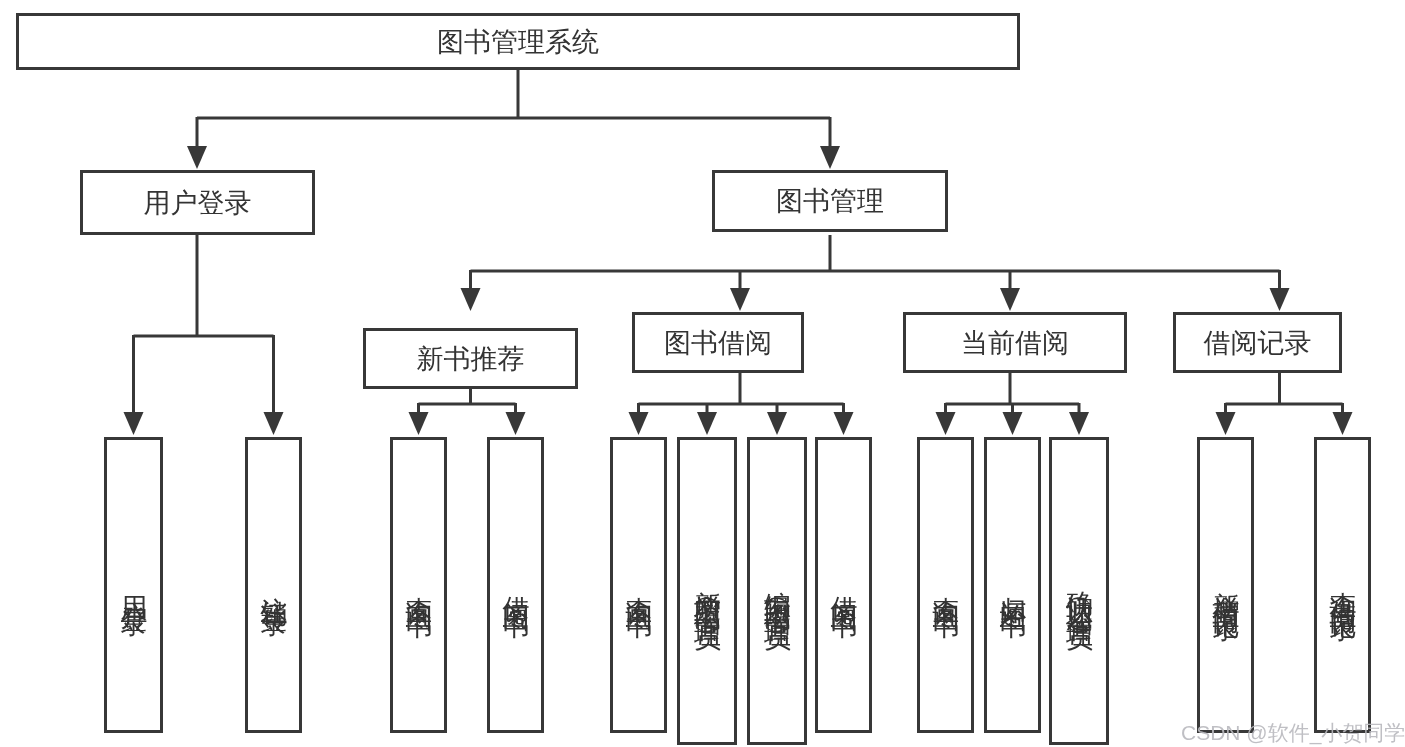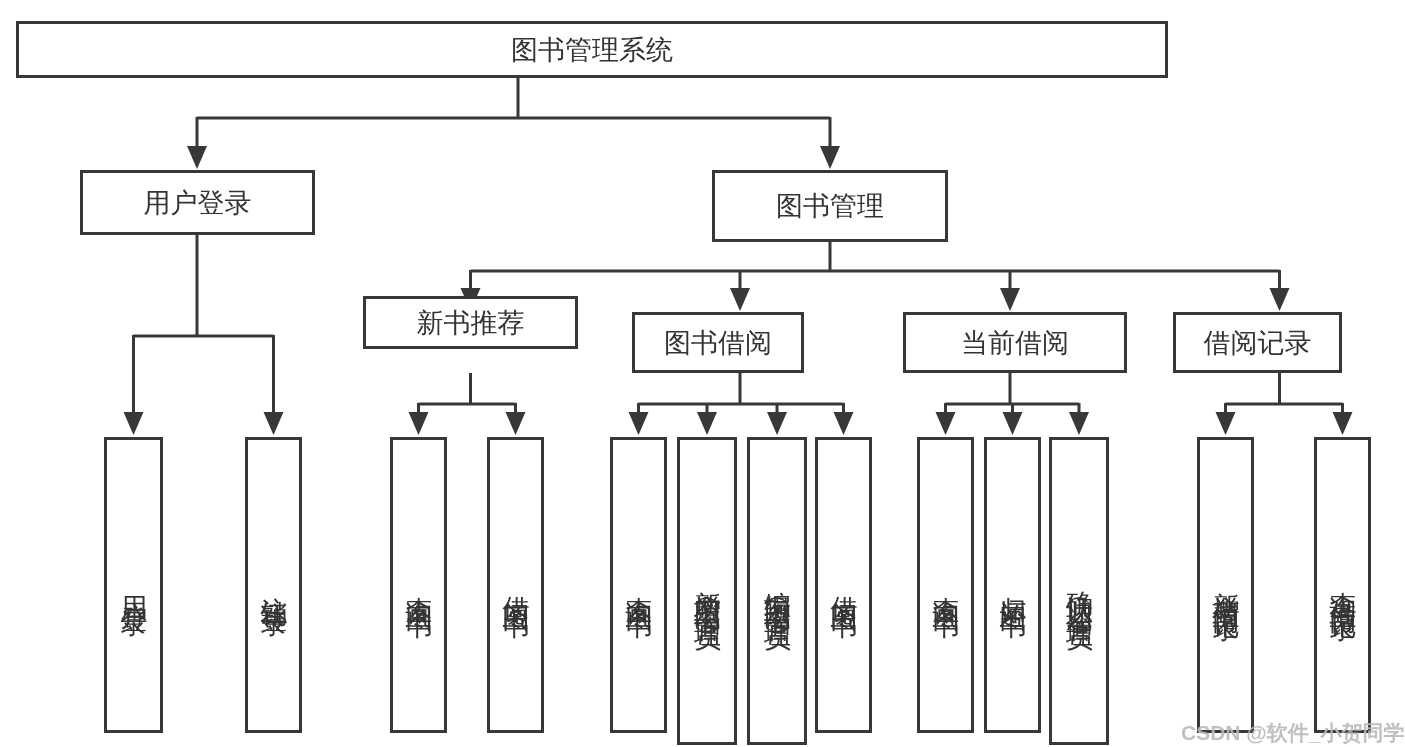--- a/index.html
+++ b/index.html
@@ -39,21 +39,20 @@
     white-space:nowrap;
   }
   .watermark{
     position:absolute;
     left:1181px;top:719px;
     font-size:21px;
     color:var(--wm);
     opacity:.9;
     white-space:nowrap;
     z-index:5;
-    font-weight:bold;
   }
 </style>
 </head>
 <body>
 
 <div class="canvas">
 
   <svg class="connectors" viewBox="0 0 1405 747" xmlns="http://www.w3.org/2000/svg">
     <path fill="none" stroke="#383838" stroke-width="3" d="M518 70 L518 119
              M197 118 L830 118
@@ -104,26 +103,26 @@
       <polygon points="767,412 787,412 777,435"></polygon>
       <polygon points="833.5,412 853.5,412 843.5,435"></polygon>
       <polygon points="935.5,412 955.5,412 945.5,435"></polygon>
       <polygon points="1002.5,412 1022.5,412 1012.5,435"></polygon>
       <polygon points="1069,412 1089,412 1079,435"></polygon>
       <polygon points="1215.5,412 1235.5,412 1225.5,435"></polygon>
       <polygon points="1332.5,412 1352.5,412 1342.5,435"></polygon>
     </g>
   </svg>
 
-  <div class="box h" style="left:16px;top:21px;width:1152px;height:57px">图书管理系统</div>
+  <div class="box h" style="left:16px;top:13px;width:1004px;height:57px">图书管理系统</div>
 
   <div class="box h" style="left:80px;top:170px;width:235px;height:65px">用户登录</div>
-  <div class="box h" style="left:712px;top:170px;width:236px;height:72px">图书管理</div>
+  <div class="box h" style="left:712px;top:170px;width:236px;height:62px">图书管理</div>
 
-  <div class="box h" style="left:363px;top:296px;width:215px;height:53px">新书推荐</div>
+  <div class="box h" style="left:363px;top:328px;width:215px;height:61px">新书推荐</div>
   <div class="box h" style="left:632px;top:312px;width:172px;height:61px">图书借阅</div>
   <div class="box h" style="left:903px;top:312px;width:224px;height:61px">当前借阅</div>
   <div class="box h" style="left:1173px;top:312px;width:169px;height:61px">借阅记录</div>
 
   <div class="box v" style="left:104px;top:437px;width:59px;height:296px">
     <span class="vt">用户登录</span>
   </div>
   <div class="box v" style="left:245px;top:437px;width:57px;height:296px">
     <span class="vt">注销登录</span>
   </div>

